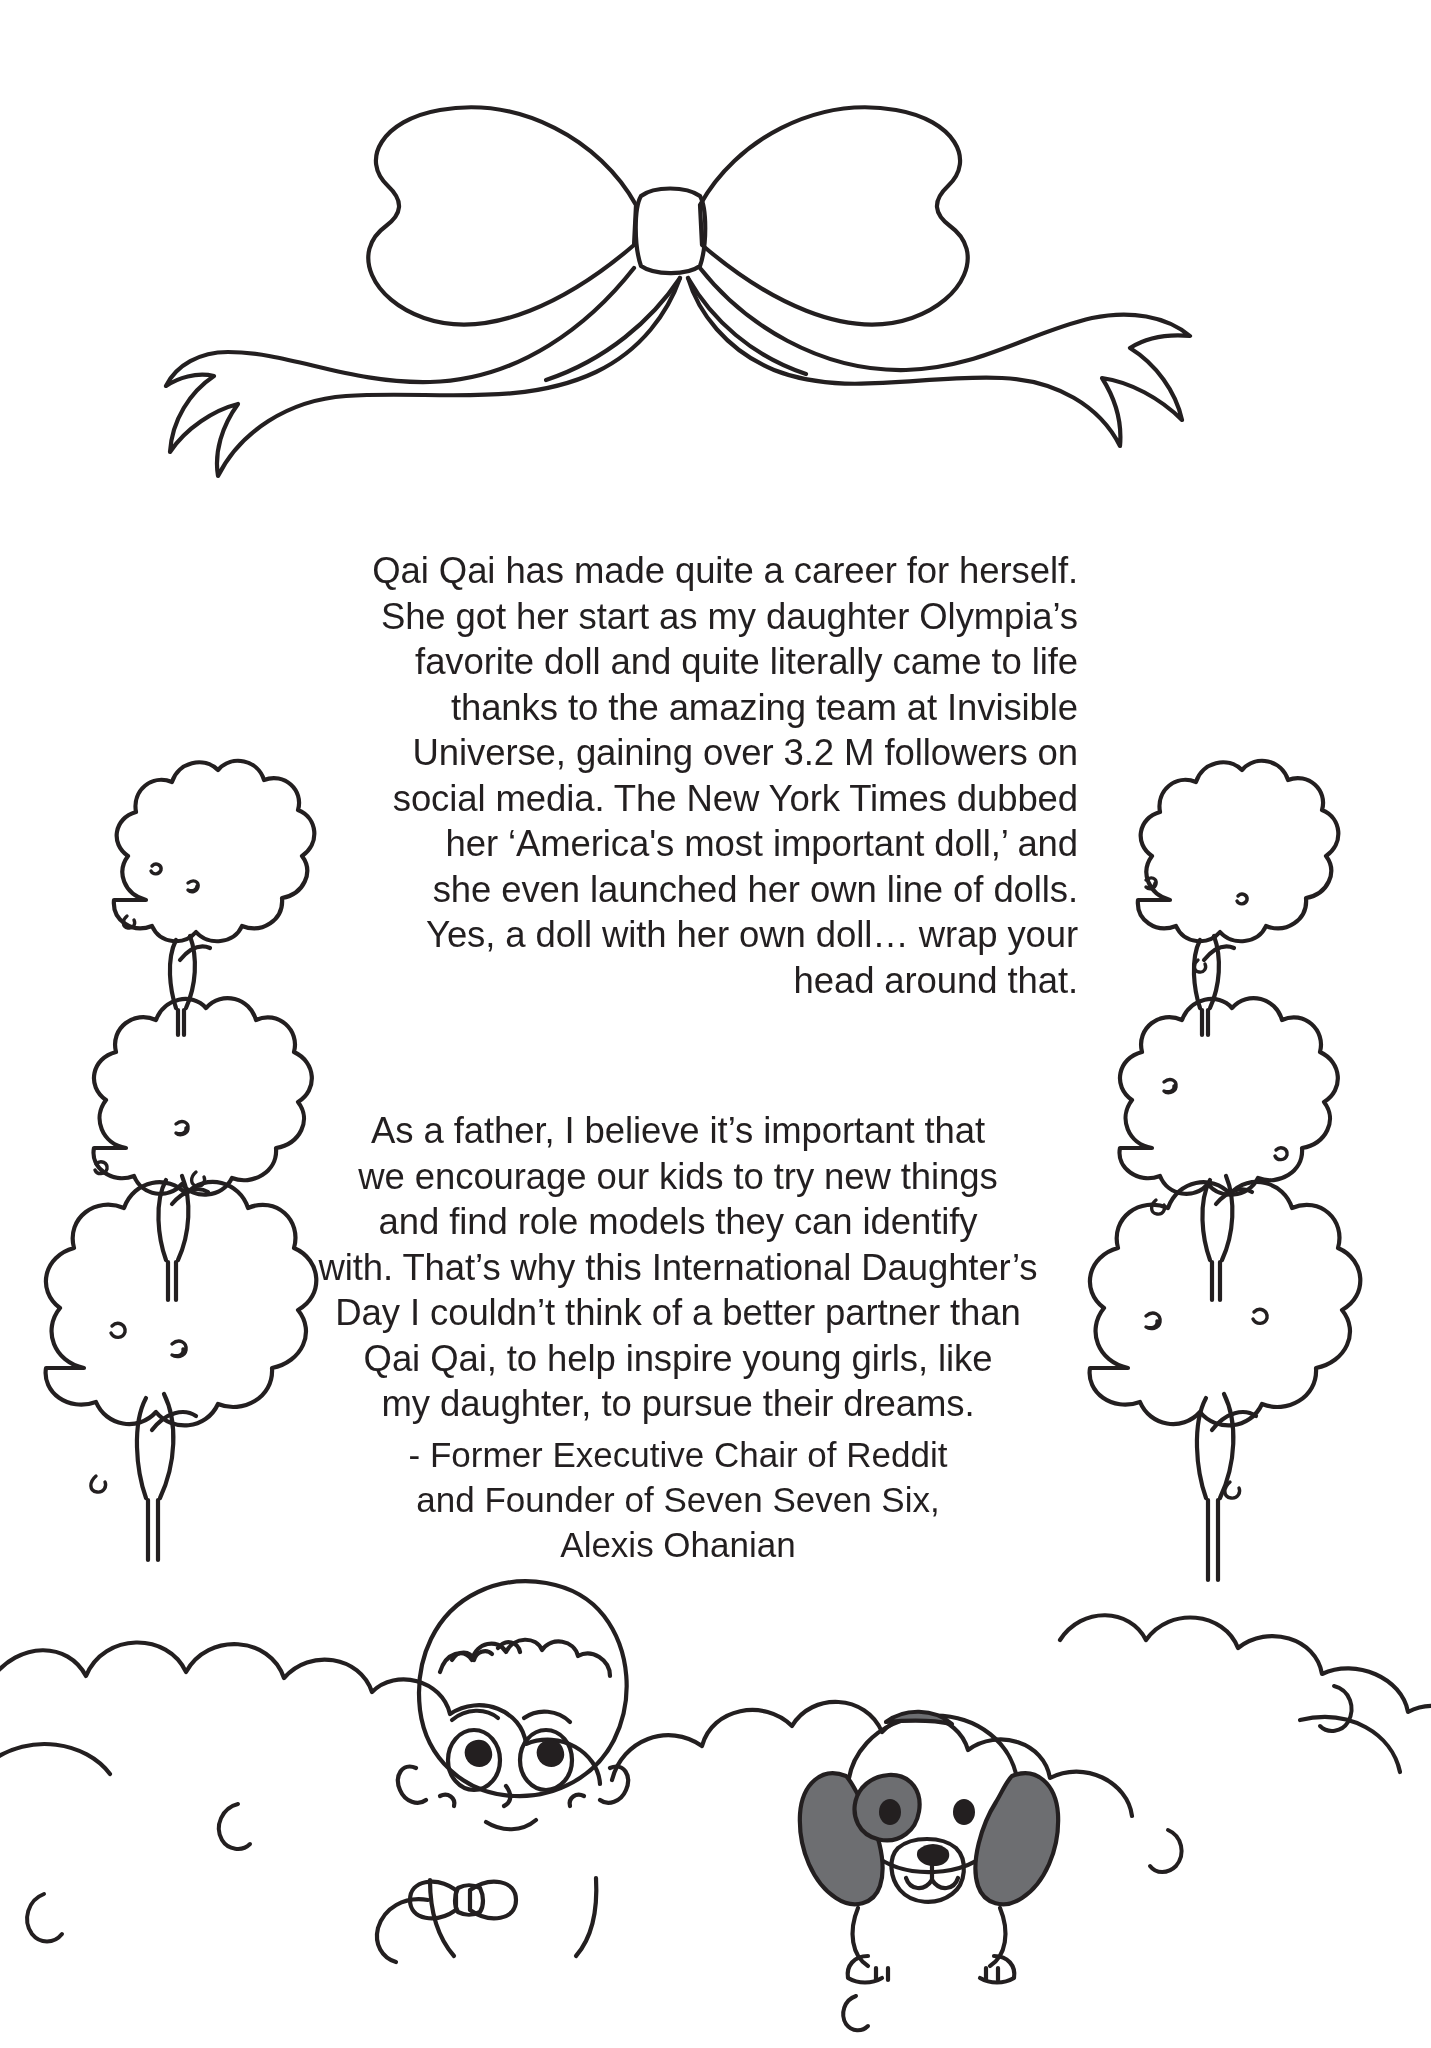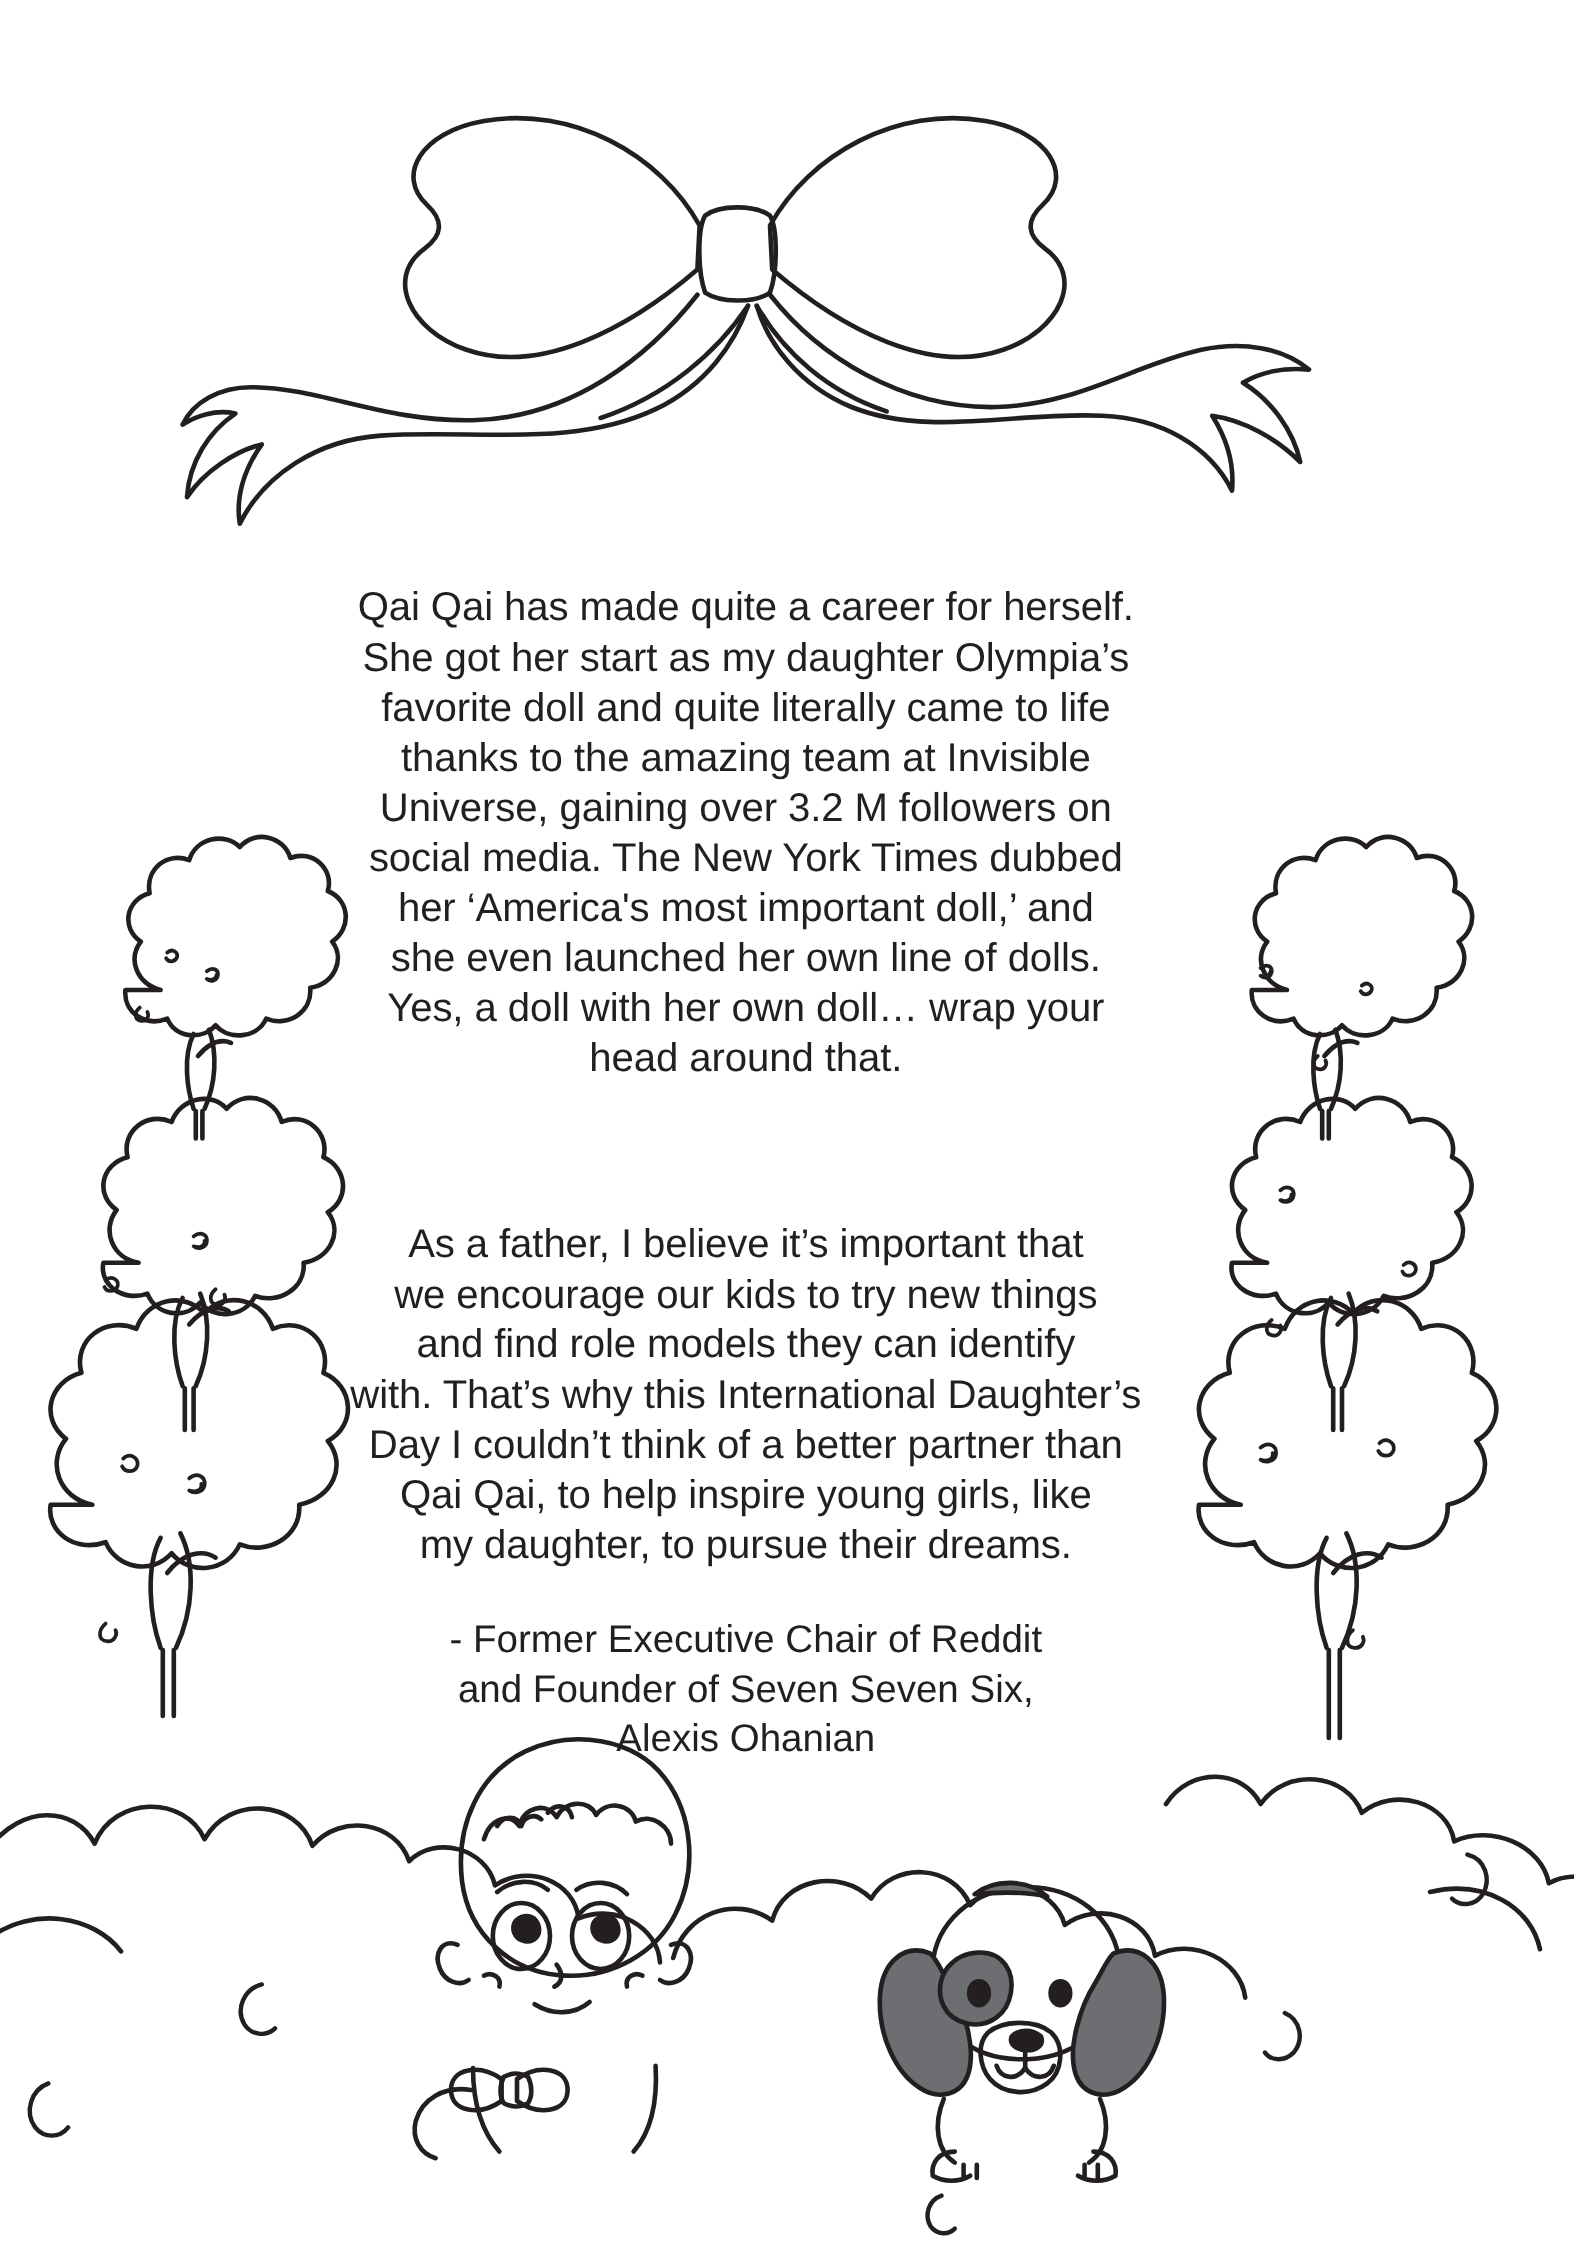--- a/index.html
+++ b/index.html
@@ -42,29 +42,28 @@
     width: 800px;
     text-align: center;
   }
   .para {
     font-size: 36.5px;
     line-height: 45.5px;
     letter-spacing: -0.1px;
     white-space: pre-line;
     color: #231f20;
   }
-  #para-1 { top: 529px; }
+  #para-1 { top: 548px; text-align: right; }
   #para-2 { top: 1108px; }
   #attribution {
     top: 1432px;
     font-size: 35px;
     line-height: 45px;
     white-space: pre-line;
     color: #231f20;
-    margin-top: 36px;
   }
 </style>
 </head>
 <body>
 
 <div id="page">
 
   <svg id="artwork" viewBox="0 0 1431 2048" xmlns="http://www.w3.org/2000/svg">
     <g fill="none" stroke="#231f20" stroke-width="4.2" stroke-linecap="round" stroke-linejoin="round">
 

